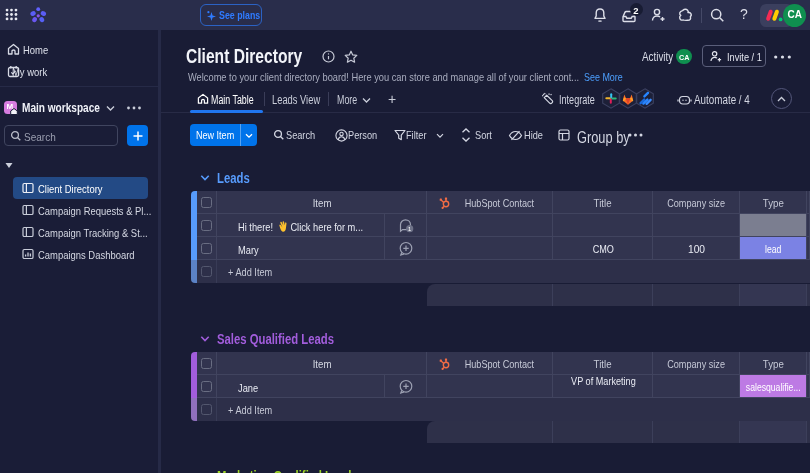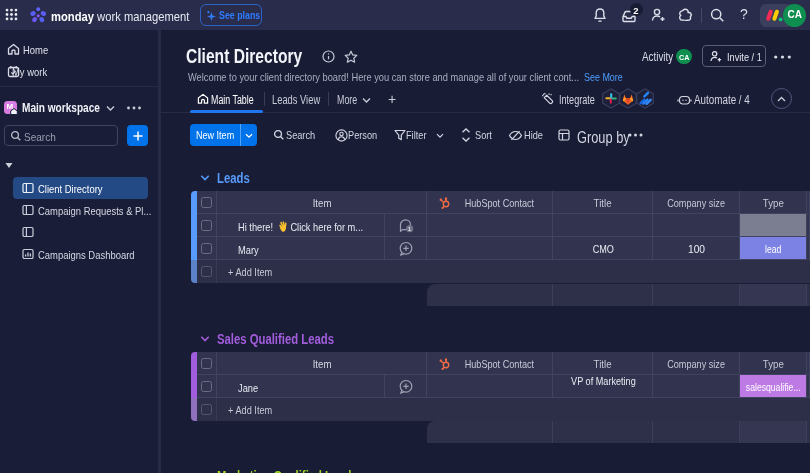--- a/index.html
+++ b/index.html
@@ -30,21 +30,20 @@
       </g>
     </svg>
 <svg class="abs" style="left:28px;top:4.5px;" width="20" height="20" viewBox="0 0 26 26">
 <circle cx="13.3" cy="5.4" r="2.5" fill="#6161ff"></circle>
 <ellipse cx="6.6" cy="11.1" rx="3.6" ry="2.9" transform="rotate(-30 6.6 11.1)" fill="#5a5df4"></ellipse>
 <ellipse cx="20" cy="11.1" rx="3.6" ry="2.9" transform="rotate(30 20 11.1)" fill="#5a5df4"></ellipse>
 <ellipse cx="8.6" cy="19" rx="3" ry="3.4" transform="rotate(25 8.6 19)" fill="#6a57f2"></ellipse>
 <ellipse cx="18" cy="19" rx="3" ry="3.4" transform="rotate(-25 18 19)" fill="#5560f5"></ellipse>
 <circle cx="13.3" cy="14" r="2.1" fill="#8a55ea"></circle>
     </svg>
-<div class="abs txt" style="left:51px;top:9px;font-size:13.2px;color:#fff;"><span class="sx" style="transform:scaleX(0.85);"><b style="color:#fff;">monday</b> <span style="color:#e8eaf2;">work management</span></span></div>
 <div class="abs" style="left:200px;top:4px;width:62px;height:22px;border:1.5px solid #2b62c4;border-radius:6px;"></div>
 <svg class="abs" style="left:205px;top:8.5px;" width="13" height="13" viewBox="0 0 13 13">
 <path d="M6.5 3 L7.6 6.4 L11 7.5 L7.6 8.6 L6.5 12 L5.4 8.6 L2 7.5 L5.4 6.4 Z" fill="#2f7bff"></path>
 <circle cx="3.4" cy="3.2" r="1.1" fill="#2f7bff"></circle>
     </svg>
 <div class="abs txt" style="left:219px;top:9.5px;font-size:10.4px;color:#2f7bff;font-weight:bold;"><span class="sx" style="transform:scaleX(0.85);">See plans</span></div>
 <svg class="abs" style="left:592px;top:7px;" width="16" height="16" viewBox="0 0 16 16" fill="none" stroke="#dcdee8" stroke-width="1.4">
 <path d="M8 2 C5.6 2 4.2 3.8 4.2 6 L4.2 9 L3 11.4 L13 11.4 L11.8 9 L11.8 6 C11.8 3.8 10.4 2 8 2 Z" stroke-linejoin="round"></path>
 <path d="M6.6 13.6 C7 14.3 9 14.3 9.4 13.6"></path>
     </svg>
@@ -126,20 +125,21 @@
 <div class="abs txt" style="left:38px;top:182px;font-size:11.8px;color:#ffffff;"><span class="sx" style="transform:scaleX(0.8);">Client Directory</span></div>
 <svg class="abs" style="left:22px;top:204px;" width="12" height="12" viewBox="0 0 12 12" fill="none" stroke="#c9cdd9" stroke-width="1.2">
       <rect x="1" y="1.5" width="10" height="9" rx="1.3"></rect>
       <path d="M4.4 1.5 L4.4 10.5"></path>
     </svg>
 <div class="abs txt" style="left:38px;top:204px;font-size:11.8px;color:#d5d8e3;"><span class="sx" style="transform:scaleX(0.8);">Campaign Requests &amp; Pl...</span></div>
 <svg class="abs" style="left:22px;top:226px;" width="12" height="12" viewBox="0 0 12 12" fill="none" stroke="#c9cdd9" stroke-width="1.2">
       <rect x="1" y="1.5" width="10" height="9" rx="1.3"></rect>
       <path d="M4.4 1.5 L4.4 10.5"></path>
     </svg>
+<div class="abs txt" style="left:38px;top:226px;font-size:11.8px;color:#d5d8e3;"><span class="sx" style="transform:scaleX(0.8);">Campaign Tracking &amp; St...</span></div>
 <svg class="abs" style="left:22px;top:248px;" width="12" height="12" viewBox="0 0 12 12" fill="none" stroke="#c9cdd9" stroke-width="1.2">
 <rect x="1" y="1.5" width="10" height="9" rx="1.3"></rect>
       <path d="M3.6 8.5 L3.6 6.5 M6 8.5 L6 4.5 M8.4 8.5 L8.4 5.5" stroke-width="1.3"></path>
     </svg>
 <div class="abs txt" style="left:38px;top:248px;font-size:11.8px;color:#d5d8e3;"><span class="sx" style="transform:scaleX(0.8);">Campaigns Dashboard</span></div>
 <div class="abs txt" style="left:186px;top:45px;font-size:19.5px;color:#f2f4f9;font-weight:bold;"><span class="sx" style="transform:scaleX(0.8);">Client Directory</span></div>
 <svg class="abs" style="left:322px;top:50px;" width="13" height="13" viewBox="0 0 13 13" fill="none" stroke="#c7cad7" stroke-width="1.2">
 <circle cx="6.5" cy="6.5" r="5.5"></circle>
       <path d="M6.5 6 L6.5 9.3"></path>
       <circle cx="6.5" cy="3.9" r="0.7" fill="#c7cad7" stroke="none"></circle>

